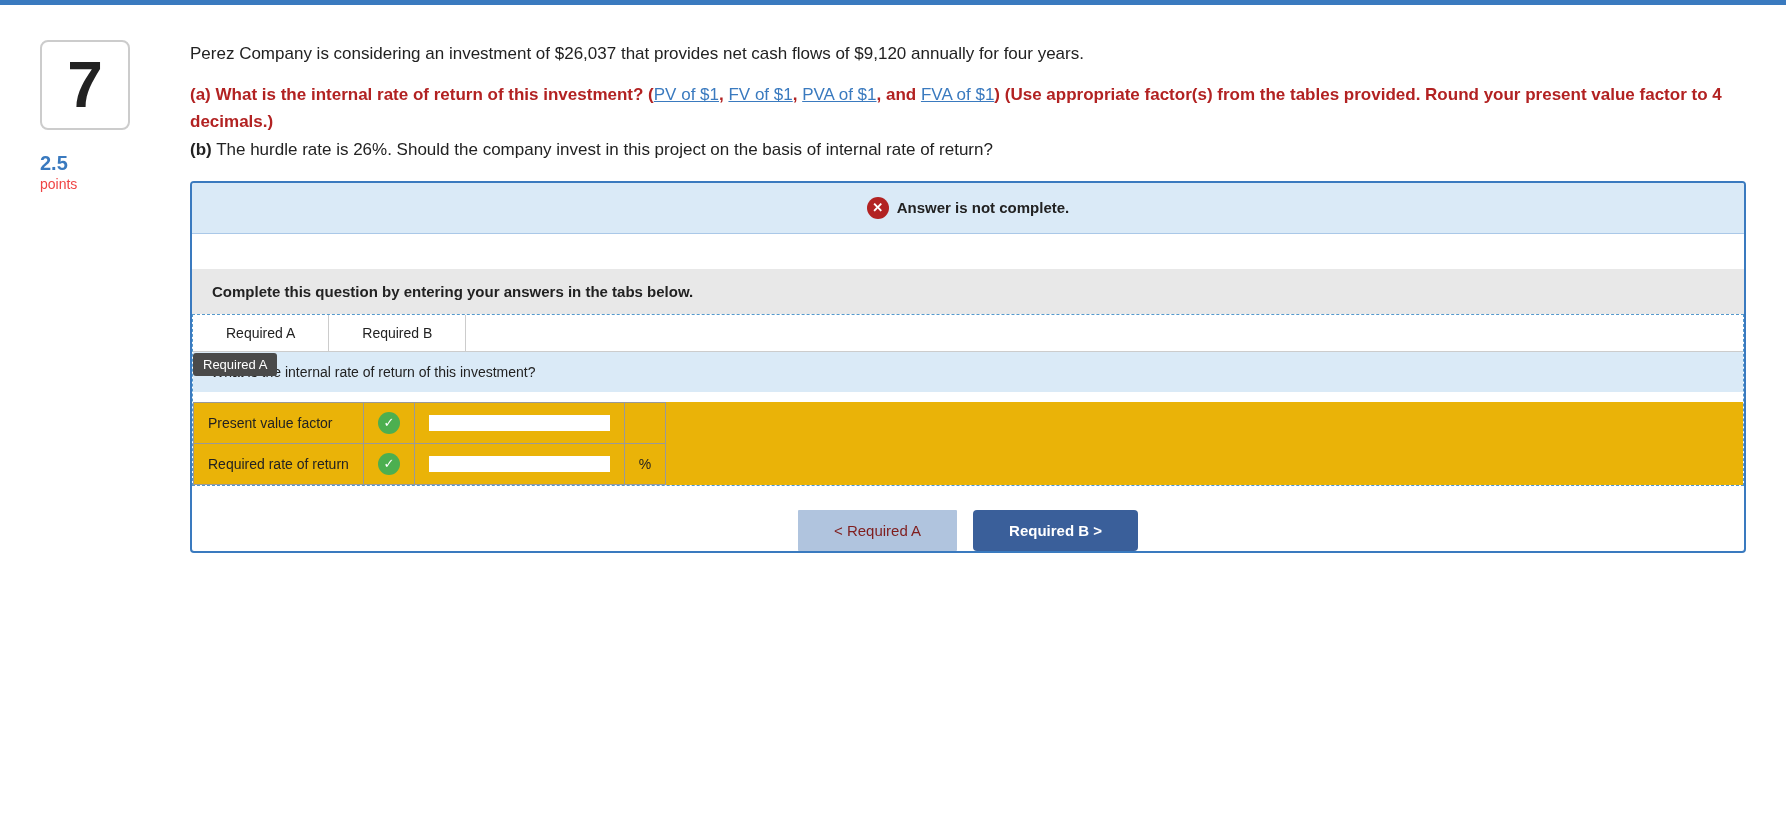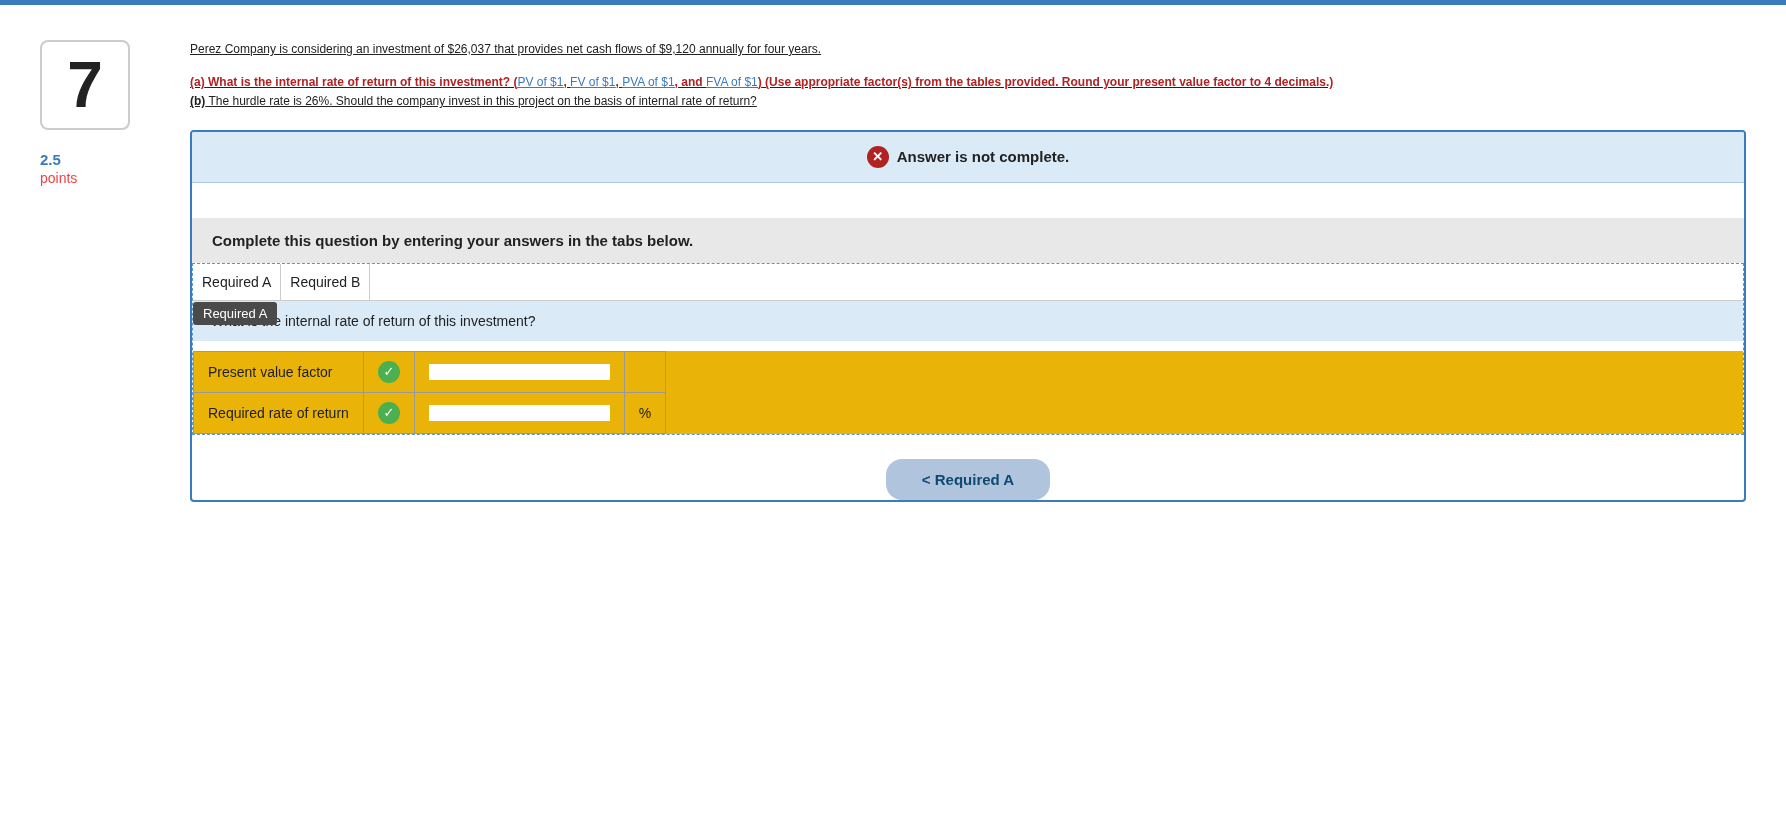--- a/index.html
+++ b/index.html
@@ -35,36 +35,35 @@
       display: flex;
       align-items: center;
       justify-content: center;
       font-size: 64px;
       font-weight: bold;
       color: #222;
       margin-bottom: 20px;
     }
     .points-label {
       color: #3a7abf;
-      font-size: 15px;
+      font-size: 20px;
       font-weight: bold;
       line-height: 1.3;
     }
     .points-text {
       color: #ef4444;
       font-size: 14px;
     }
     .right-col {
       flex: 1;
     }
     .question-text {
-      font-size: 12px;
+      font-size: 17px;
       margin-bottom: 14px;
       line-height: 1.6;
-      text-decoration: underline;
     }
     .part-a {
       color: #b22222;
       font-weight: bold;
     }
     .part-a-links {
       color: #3a7abf;
       font-weight: normal;
       text-decoration: underline;
       cursor: pointer;
@@ -114,21 +113,21 @@
       border: 1.5px dashed #5599cc;
       border-radius: 0;
       margin: 0;
     }
     .tabs-row {
       display: flex;
       border-bottom: 1px solid #ccc;
       background: #fff;
     }
     .tab {
-      padding: 10px 9px;
+      padding: 10px 33px;
       cursor: pointer;
       font-size: 14px;
       border-right: 1px solid #ccc;
       background: #fff;
       position: relative;
     }
     .tab-tooltip {
       position: absolute;
       top: 38px;
       left: 0;
@@ -184,26 +183,26 @@
       text-align: center;
     }
     .nav-buttons {
       display: flex;
       justify-content: center;
       gap: 16px;
       margin-top: 24px;
     }
     .btn-prev {
       background: #b0c4de;
-      color: #0c4a6e;
+      color: #7f1d1d;
       border: none;
       padding: 12px 36px;
       font-size: 15px;
-      font-weight: bold;
-      border-radius: 16px;
+      font-weight: normal;
+      border-radius: 1px;
       cursor: pointer;
     }
     .btn-next {
       background: #3a5f9a;
       color: white;
       border: none;
       padding: 12px 36px;
       font-size: 15px;
       font-weight: bold;
       border-radius: 4px;
@@ -277,16 +276,19 @@
                 </tr>
               </tbody>
           </table>
         </div>
       </div>
 
       <div class="nav-buttons">
         <button class="btn-prev">
           <span>&lt; Required A</span>
         </button>
+        <button class="btn-next">
+          <span>Required B &gt;</span>
+        </button>
       </div>
     </div>
   </div>
 </div>
 
 </body></html>

